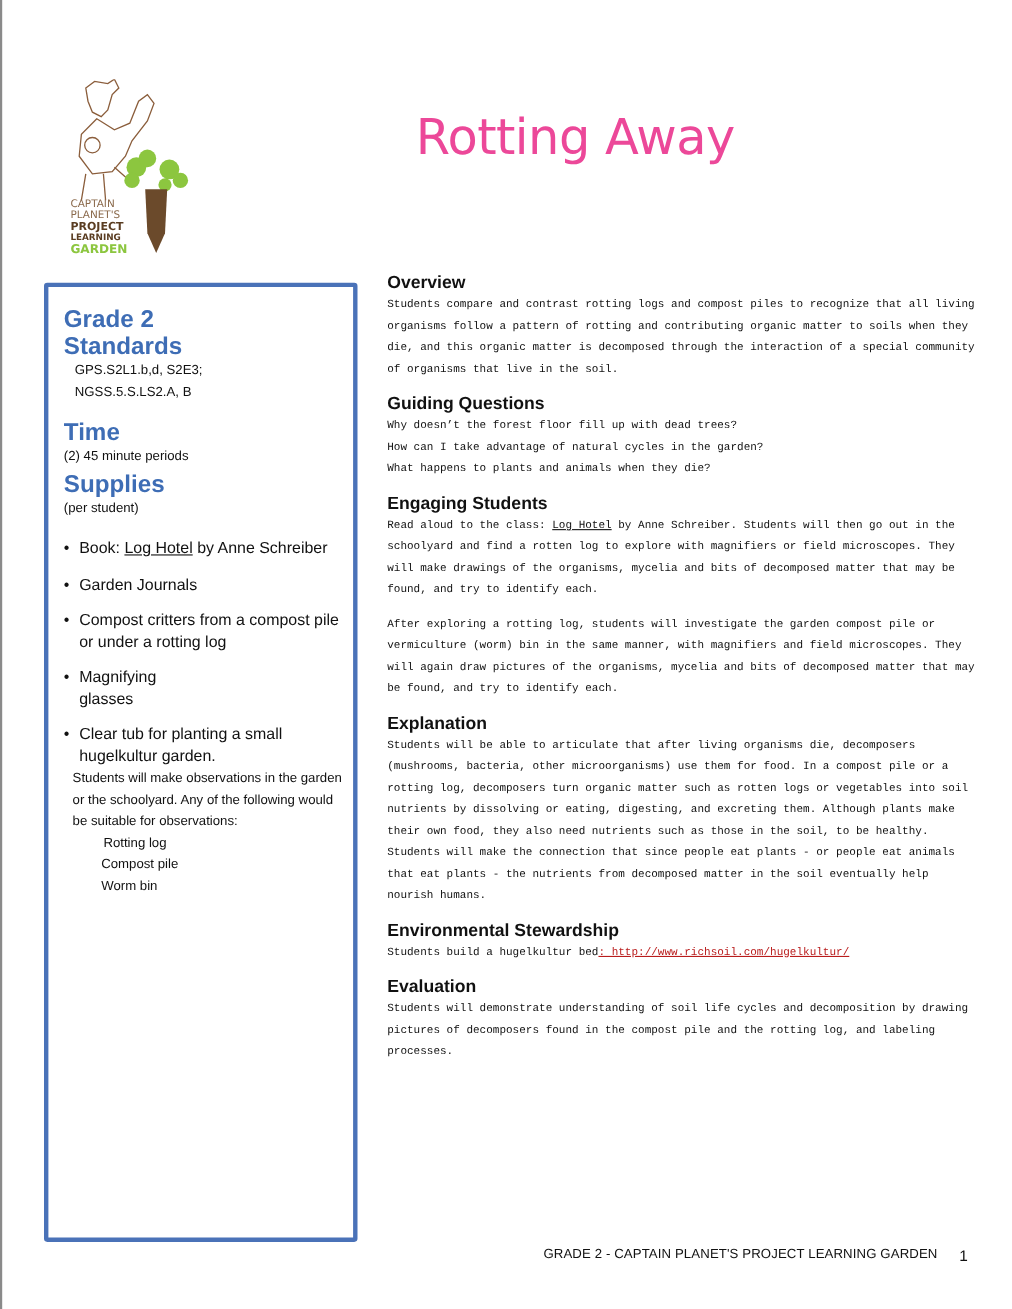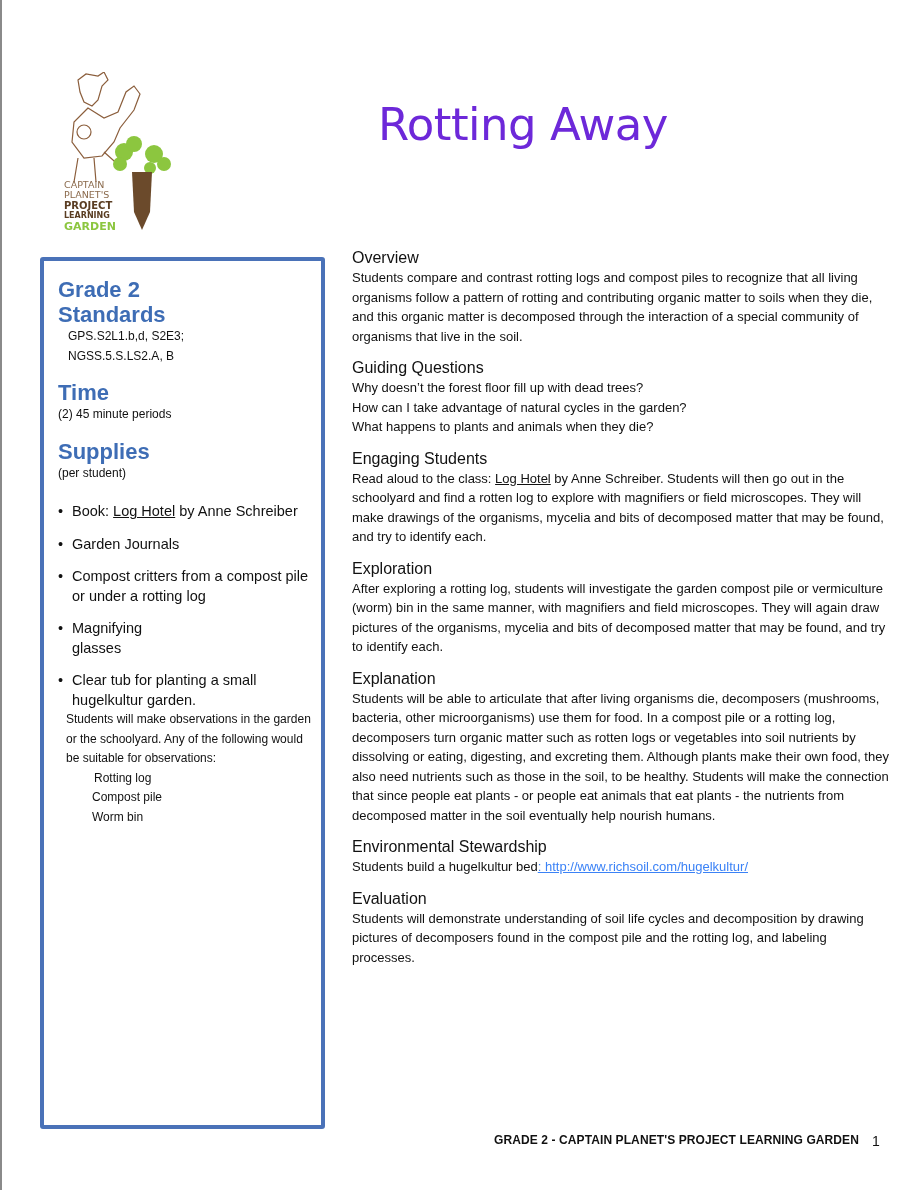--- a/index.html
+++ b/index.html
@@ -7,41 +7,41 @@
     width: 920px; height: 1190px; position: relative; overflow: hidden;
     background: #ffffff;
     font-family: "Liberation Sans", "DejaVu Sans", sans-serif;
     color: #111;
     border-left: 2px solid #8a8a8a;
     box-sizing: border-box;
   }
   .logo { position: absolute; left: 62px; top: 72px; width: 112px; height: 162px; }
   .title {
     position: absolute; left: 376px; top: 98px;
-    font-family: "DejaVu Sans", sans-serif; font-size: 45px; color: #6d28d9;
+    font-family: "DejaVu Sans", sans-serif; font-size: 45px; color: #ec4899;
     letter-spacing: -0.5px; font-weight: normal; margin: 0;
   }
   .sidebar {
     position: absolute; left: 38px; top: 257px; width: 277px; height: 864px;
     border: 4px solid #4a72b8; border-radius: 3px; box-sizing: content-box;
   }
   .sb-head { color: #3e6db5; font-weight: bold; font-size: 22px; line-height: 25px; margin: 0; }
   .sb-text { font-size: 12px; line-height: 19.5px; margin: 0; }
   .sb-inner { position: absolute; left: 14px; top: 16px; right: 10px; }
   .ul { list-style: none; margin: 0; padding: 0; }
   .ul li { position: relative; padding-left: 14px; font-size: 14.5px; line-height: 19.5px; margin-top: 13px; }
   .ul li::before { content: "•"; position: absolute; left: 0; top: 0; }
   .u { text-decoration: underline; }
   .main { position: absolute; left: 350px; top: 248px; width: 540px; }
   .sec { margin-bottom: 12px; }
-  .sec h2 { margin: 0; font-size: 16px; font-weight: normal; line-height: 20px; }
-  .sec p { margin: 0; font-size: 13px; line-height: 19.5px; }
-  .link { color: #3b82f6; text-decoration: underline; }
+  .sec h2 { margin: 0; font-size: 16px; font-weight: bold; line-height: 20px; }
+  .sec p { margin: 0; font-size: 10px; line-height: 19.5px; font-family: Liberation Mono, monospace; }
+  .link { color: #b91c1c; text-decoration: underline; }
   .footer {
-    position: absolute; left: 492px; top: 1133px; font-size: 12px; letter-spacing: 0.1px; font-weight: bold;
+    position: absolute; left: 492px; top: 1133px; font-size: 12px; letter-spacing: 0.1px;
   }
   .pagenum { position: absolute; left: 870px; top: 1133px; font-size: 14px; }
 </style>
 </head>
 <body>
 
 <div class="logo">
   <svg width="112" height="162" viewBox="0 0 112 162">
     <g fill="none" stroke="#8b5e3c" stroke-width="1.2">
       <path d="M14 8 L22 2 L34 4 L40 0 L44 8 L38 14 L34 28 L28 34 L20 30 L16 20 Z"></path>
@@ -73,21 +73,21 @@
 <div class="sidebar">
   <div class="sb-inner">
     <h3 class="sb-head">Grade 2</h3>
     <h3 class="sb-head">Standards</h3>
     <p class="sb-text" style="padding-left:10px">GPS.S2L1.b,d, S2E3;</p>
     <p class="sb-text" style="padding-left:10px">NGSS.5.S.LS2.A, B</p>
 
     <h3 class="sb-head" style="margin-top:14px">Time</h3>
     <p class="sb-text">(2) 45 minute periods</p>
 
-    <h3 class="sb-head" style="margin-top:14px">Supplies</h3>
+    <h3 class="sb-head" style="margin-top:2px">Supplies</h3>
     <p class="sb-text">(per student)</p>
     <ul class="ul" style="margin-top:19px">
       <li><span>Book: </span><span class="u">Log Hotel</span><span> by Anne Schreiber</span></li>
       <li>Garden Journals</li>
       <li>Compost critters from a compost pile or under a rotting log</li>
       <li><span>Magnifying</span><br><span>glasses</span></li>
       <li>Clear tub for planting a small hugelkultur garden.</li>
     </ul>
 
     <p class="sb-text" style="padding-left:8px">Students will make observations in the garden or the schoolyard. Any of the following would be suitable for observations:</p>
@@ -106,21 +106,20 @@
     <h2>Guiding Questions</h2>
     <p>Why doesn’t the forest floor fill up with dead trees?</p>
     <p>How can I take advantage of natural cycles in the garden?</p>
     <p>What happens to plants and animals when they die?</p>
   </div>
   <div class="sec">
     <h2>Engaging Students</h2>
     <p><span>Read aloud to the class: </span><span class="u">Log Hotel</span><span> by Anne Schreiber. Students will then go out in the schoolyard and find a rotten log to explore with magnifiers or field microscopes. They will make drawings of the organisms, mycelia and bits of decomposed matter that may be found, and try to identify each.</span></p>
   </div>
   <div class="sec">
-    <h2>Exploration</h2>
     <p>After exploring a rotting log, students will investigate the garden compost pile or vermiculture (worm) bin in the same manner, with magnifiers and field microscopes. They will again draw pictures of the organisms, mycelia and bits of decomposed matter that may be found, and try to identify each.</p>
   </div>
   <div class="sec">
     <h2>Explanation</h2>
     <p>Students will be able to articulate that after living organisms die, decomposers (mushrooms, bacteria, other microorganisms) use them for food. In a compost pile or a rotting log, decomposers turn organic matter such as rotten logs or vegetables into soil nutrients by dissolving or eating, digesting, and excreting them. Although plants make their own food, they also need nutrients such as those in the soil, to be healthy.  Students will make the connection that since people eat plants - or people eat animals that eat plants - the nutrients from decomposed matter in the soil eventually help nourish humans.</p>
   </div>
   <div class="sec">
     <h2>Environmental Stewardship</h2>
     <p><span>Students build a hugelkultur bed</span><span class="link">: http://www.richsoil.com/hugelkultur/</span></p>
   </div>

